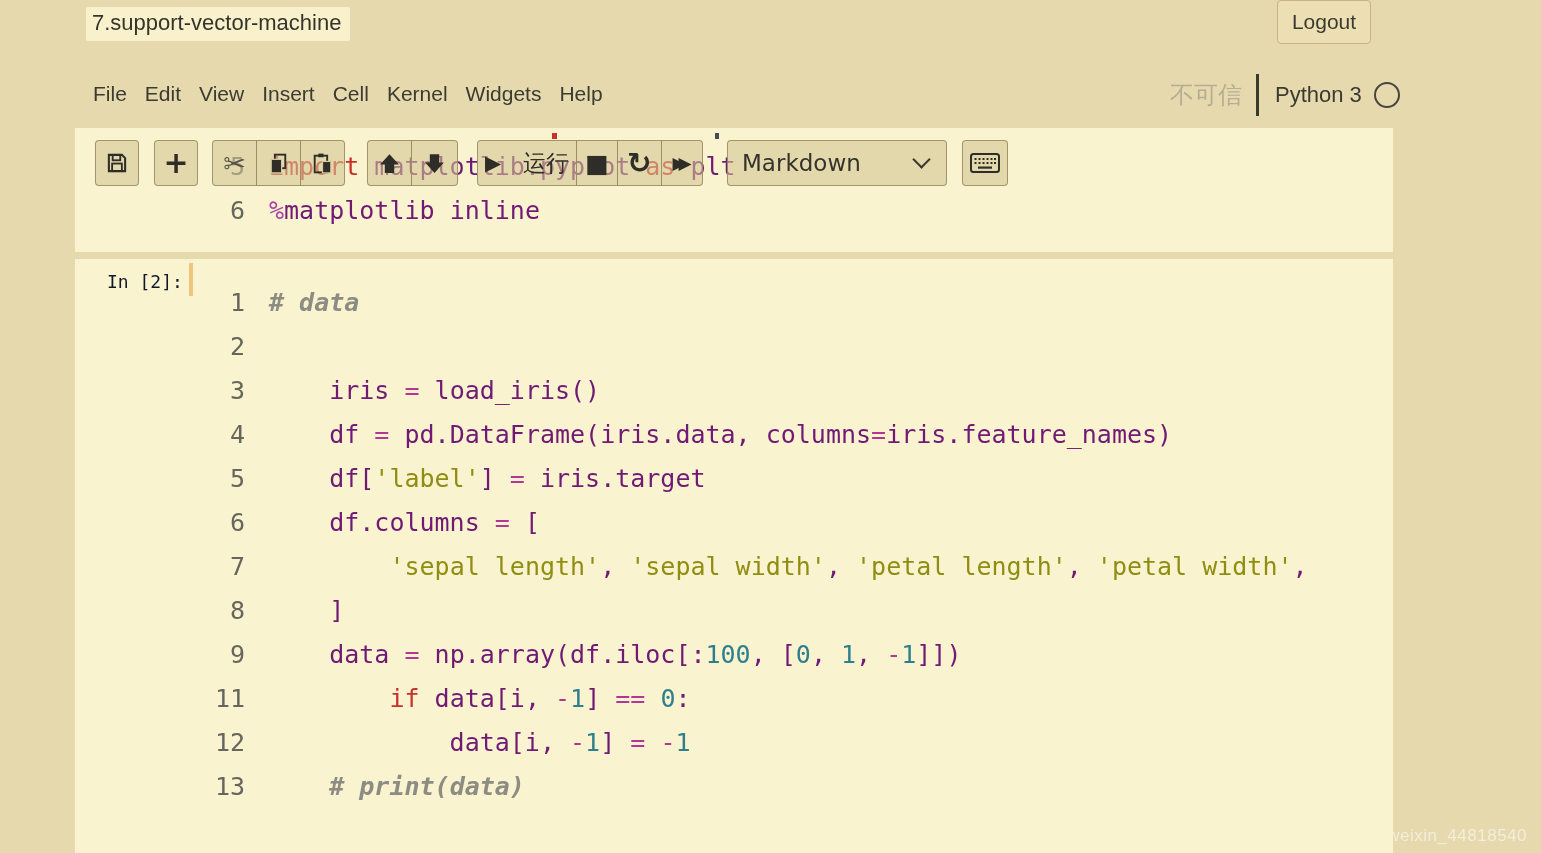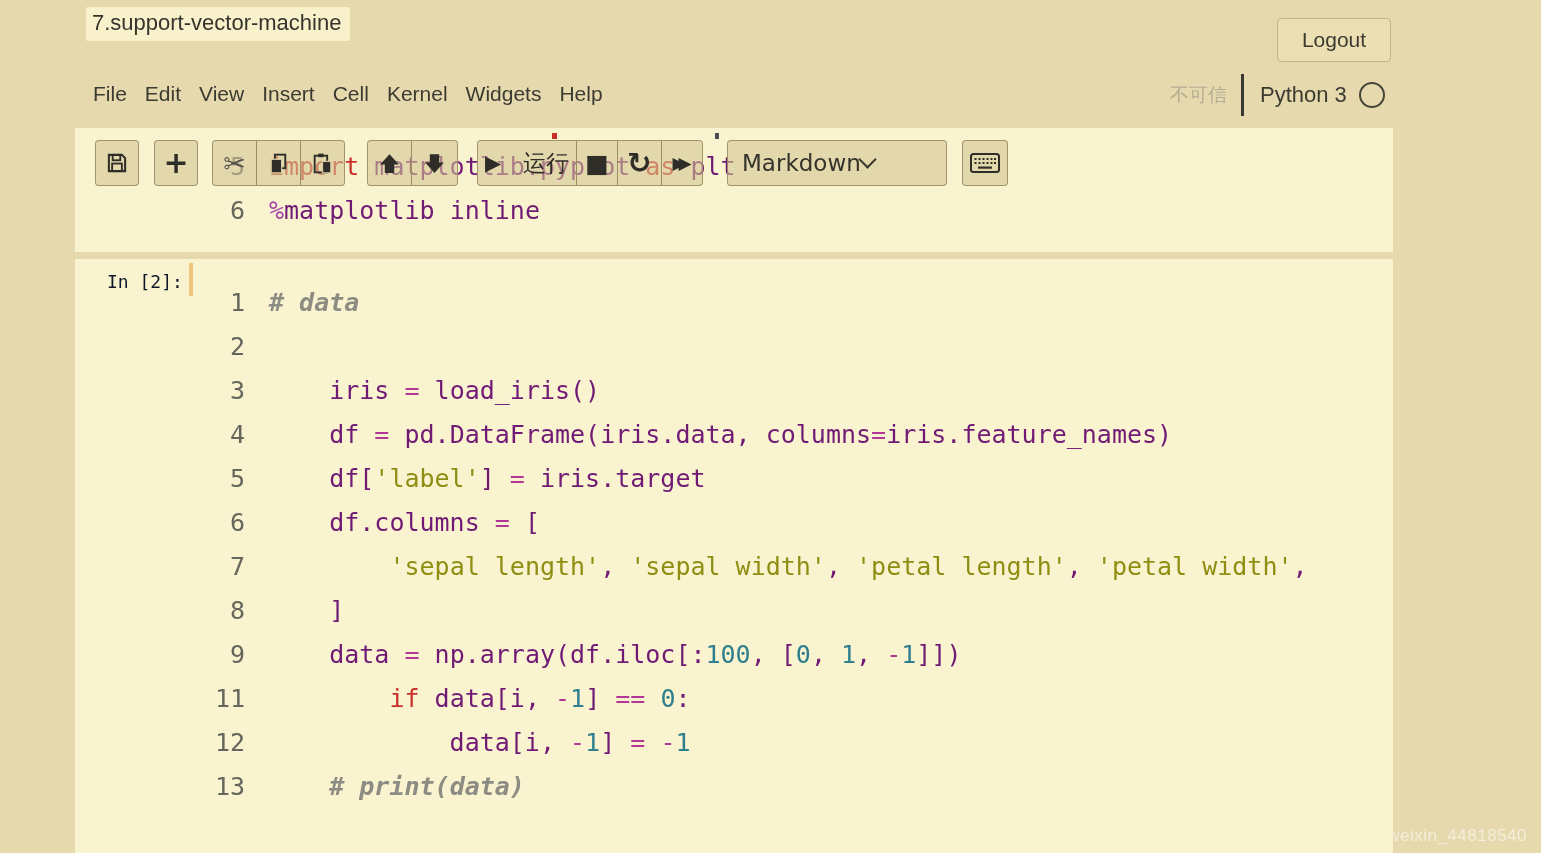--- a/index.html
+++ b/index.html
@@ -2,31 +2,31 @@
 <html><head>
 <meta charset="utf-8">
 <style>
   html,body{margin:0;padding:0;}
   body{background:#e6d9ae;font-family:"Liberation Sans",sans-serif;}
   .screen{position:relative;width:1541px;height:853px;overflow:hidden;background:#e6d9ae;}
 
   
   .title-field{position:absolute;left:86px;top:7px;padding:3px 9px 5px 6px;background:#f8f1cb;
     font-size:22px;color:#35342c;border-radius:2px;}
-  .logout-btn{position:absolute;left:1277px;top:18px;width:114px;height:44px;
+  .logout-btn{position:absolute;left:1277px;top:0;width:94px;height:44px;
     background:#ecdfb4;border:1.5px solid #c3b486;border-radius:4px;
     font-size:21px;color:#3b3a30;font-family:"Liberation Sans",sans-serif;cursor:pointer;}
 
   
   .menubar{position:absolute;left:93px;top:82px;display:flex;gap:18px;}
   .menu-item{font-size:21px;color:#3c3b31;cursor:pointer;white-space:nowrap;}
 
   
   .kernel-area{position:absolute;left:1170px;top:72px;height:46px;display:flex;align-items:center;}
-  .trust{font-size:19px;color:#b6ae92;text-align:right;}
+  .trust{font-size:24px;color:#b6ae92;text-align:right;}
   .ksep{width:3px;height:42px;background:#3a392f;margin:0 16px 0 14px;}
   .kname{font-size:22px;color:#3b3a30;margin-right:12px;}
   .kcircle{width:22px;height:22px;border:2.5px solid #47463b;border-radius:50%;display:inline-block;}
 
   
   .cell{position:absolute;left:75px;width:1318px;background:#faf3cf;}
   .cell1{top:128px;height:124px;z-index:1;overflow:hidden;}
   .cell2{top:259px;height:594px;z-index:1;overflow:hidden;}
   .code-lines{position:absolute;left:0;right:0;}
   .cell1 .code-lines{top:17px;}
@@ -59,21 +59,21 @@
   .tgroup .tbtn{position:relative;border-radius:0;margin-left:-1px;}
   .tgroup .tbtn:first-child{border-radius:4px 0 0 4px;margin-left:0;}
   .tgroup .tbtn:last-child{border-radius:0 4px 4px 0;}
   .glyph-plus{font-size:30px;font-weight:bold;line-height:1;}
   .glyph-cut{font-size:27px;color:#55524a;line-height:1;}
   .glyph-play{font-size:21px;line-height:1;}
   .glyph-runlabel{font-size:23px;margin-left:6px;color:#2e2d27;line-height:1;padding-left:16px;}
   .glyph-stop{font-size:25px;line-height:1;}
   .glyph-restart{font-size:29px;font-weight:bold;line-height:1;}
   .glyph-ff{font-size:17px;letter-spacing:-7px;line-height:1;padding-right:7px;}
-  .cell-type-select{left:727px;width:220px;justify-content:flex-start;padding:0 18px 0 14px;}
+  .cell-type-select{left:727px;width:220px;justify-content:space-between;padding:0 18px 0 14px;}
   .select-label{font-size:23px;color:#34332b;}
   .chevron{width:11px;height:11px;border-right:2.5px solid #3b3a30;border-bottom:2.5px solid #3b3a30;
     transform:rotate(45deg);margin-top:-7px;flex:none;}
   .icon-svg{display:block;}
 
   
   .watermark{position:absolute;right:14px;bottom:7px;font-size:17px;color:rgba(255,255,255,0.55);
     letter-spacing:0.5px;}
 </style>
 </head>

